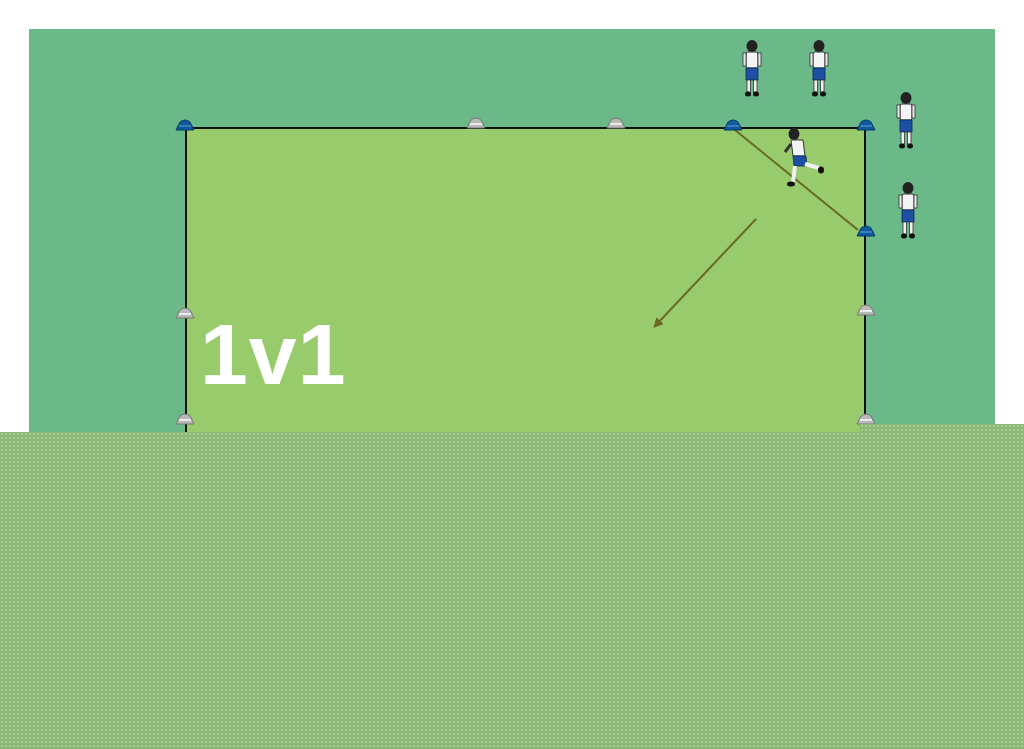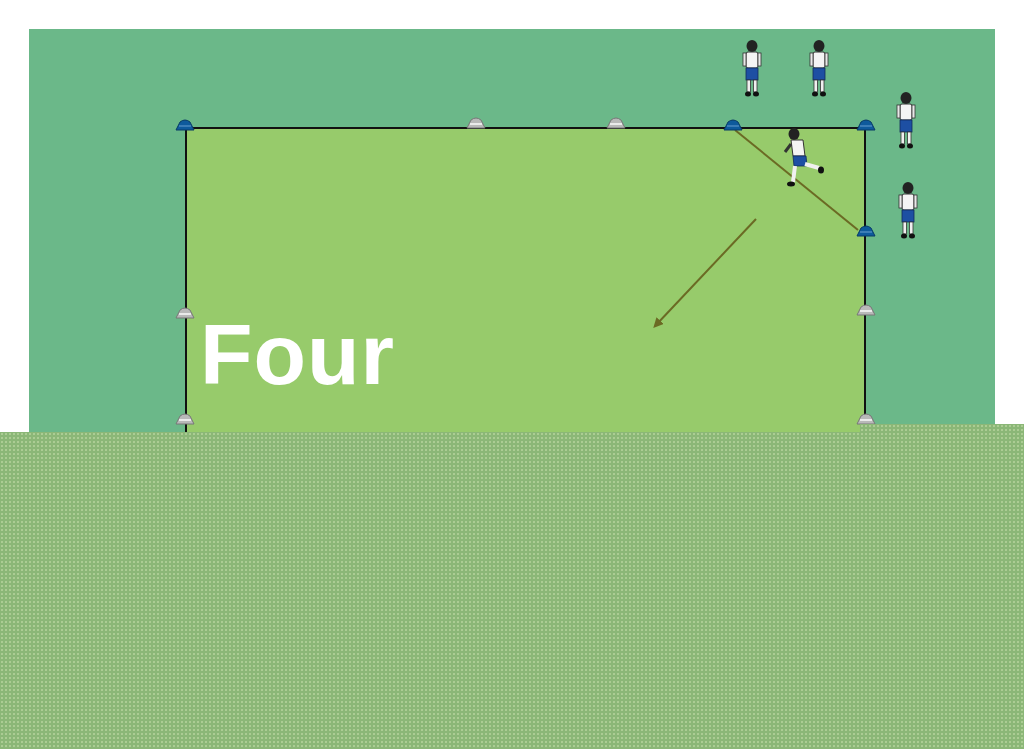--- a/index.html
+++ b/index.html
@@ -13,20 +13,21 @@
       background-image: radial-gradient(circle, rgba(230,245,200,0.55) 0.6px, transparent 0.9px);
       background-size: 4px 4px; }
   </style>
 </head>
 <body>
 
 <div class="outer-pitch"></div>
 <div class="inner-field"></div>
 
 <div class="title-text">
+  <span class="title-line">1v1</span>
   <span class="title-line">Four</span>
   
   
 </div>
 
 <svg class="drawing" width="1024" height="749">
   <defs>
     <marker id="arrowhead" markerWidth="10" markerHeight="10" refX="6" refY="5" orient="auto" markerUnits="userSpaceOnUse">
       <path d="M0,0 L10,5 L0,10 z" fill="#6B6A24"></path>
     </marker>

